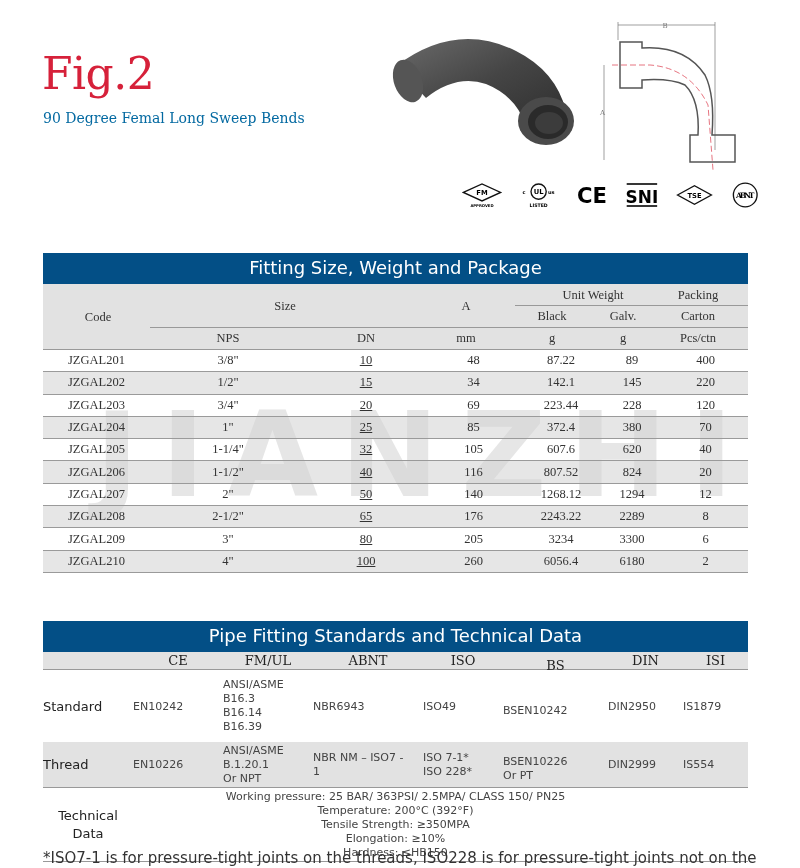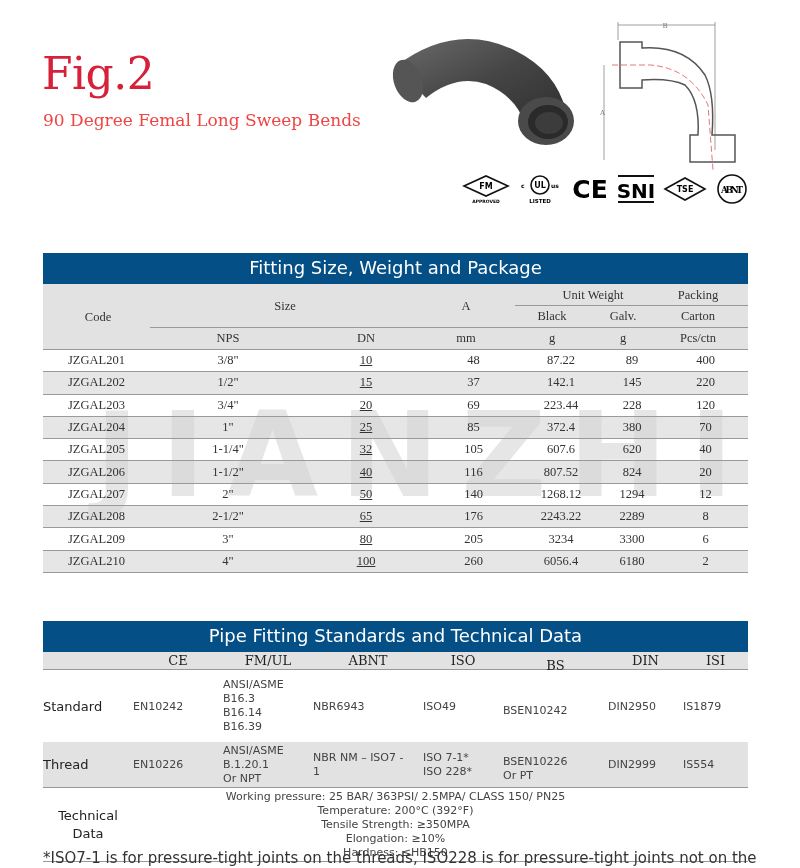--- a/index.html
+++ b/index.html
@@ -1,21 +1,21 @@
 <!DOCTYPE html>
 <html><head>
 <meta charset="utf-8">
 <style>
   * { box-sizing: border-box; margin: 0; padding: 0; }
   body { width: 800px; height: 868px; background: #fff; position: relative; overflow: hidden; font-family: "DejaVu Serif", serif; color: #333; }
   .fig-title { position: absolute; left: 42px; top: 48px; font-family: "DejaVu Serif", serif; font-size: 44px; color: #d6213a; font-weight: normal; letter-spacing: -0.5px; }
-  .fig-sub { position: absolute; left: 43px; top: 110px; font-family: "DejaVu Serif", serif; font-size: 17px; color: #ef4444; }
+  .fig-sub { position: absolute; left: 43px; top: 110px; font-family: "DejaVu Serif", serif; font-size: 14px; color: #0369a1; }
   .photo { position: absolute; left: 386px; top: 26px; width: 200px; height: 130px; }
   .drawing { position: absolute; left: 590px; top: 10px; width: 150px; height: 160px; }
-  .certs { position: absolute; left: 460px; top: 172px; width: 300px; height: 40px; display: flex; align-items: flex-start; gap: 6px; }
+  .certs { position: absolute; left: 460px; top: 172px; width: 300px; height: 40px; display: flex; align-items: flex-end; gap: 16px; }
   .cert { display: flex; align-items: center; justify-content: center; }
 
   .bar { position: absolute; left: 43px; width: 705px; background: #034f86; color: #fff; text-align: center; font-family: "DejaVu Sans", sans-serif; font-size: 18px; line-height: 30px; height: 31px; }
   .t1 { position: absolute; left: 43px; top: 284px; width: 705px; font-family: "Liberation Serif", serif; font-size: 12.5px; color: #333; }
   .t1 .hdr { background: #e2e2e2; position: relative; height: 66px; border-bottom: 1px solid #999; }
   .t1 .hdr span { position: absolute; transform: translateX(-50%); white-space: nowrap; }
   .t1 .hl { position: absolute; height: 1px; background: #999; }
   .row { display: flex; height: 22.3px; align-items: center; border-bottom: 1.5px solid #9a9a9a; position: relative; z-index: 2; }
   .row.alt { background: rgba(210,210,210,0.55); }
   .row span { text-align: center; }
@@ -127,21 +127,21 @@
         <span class="c2">10</span>
         <span class="c3">48</span>
         <span class="c4">87.22</span>
         <span class="c5">89</span>
         <span class="c6">400</span>
       </div>
       <div class="row alt">
         <span class="c0">JZGAL202</span>
         <span class="c1">1/2"</span>
         <span class="c2">15</span>
-        <span class="c3">37</span>
+        <span class="c3">34</span>
         <span class="c4">142.1</span>
         <span class="c5">145</span>
         <span class="c6">220</span>
       </div>
       <div class="row">
         <span class="c0">JZGAL203</span>
         <span class="c1">3/4"</span>
         <span class="c2">20</span>
         <span class="c3">69</span>
         <span class="c4">223.44</span>

